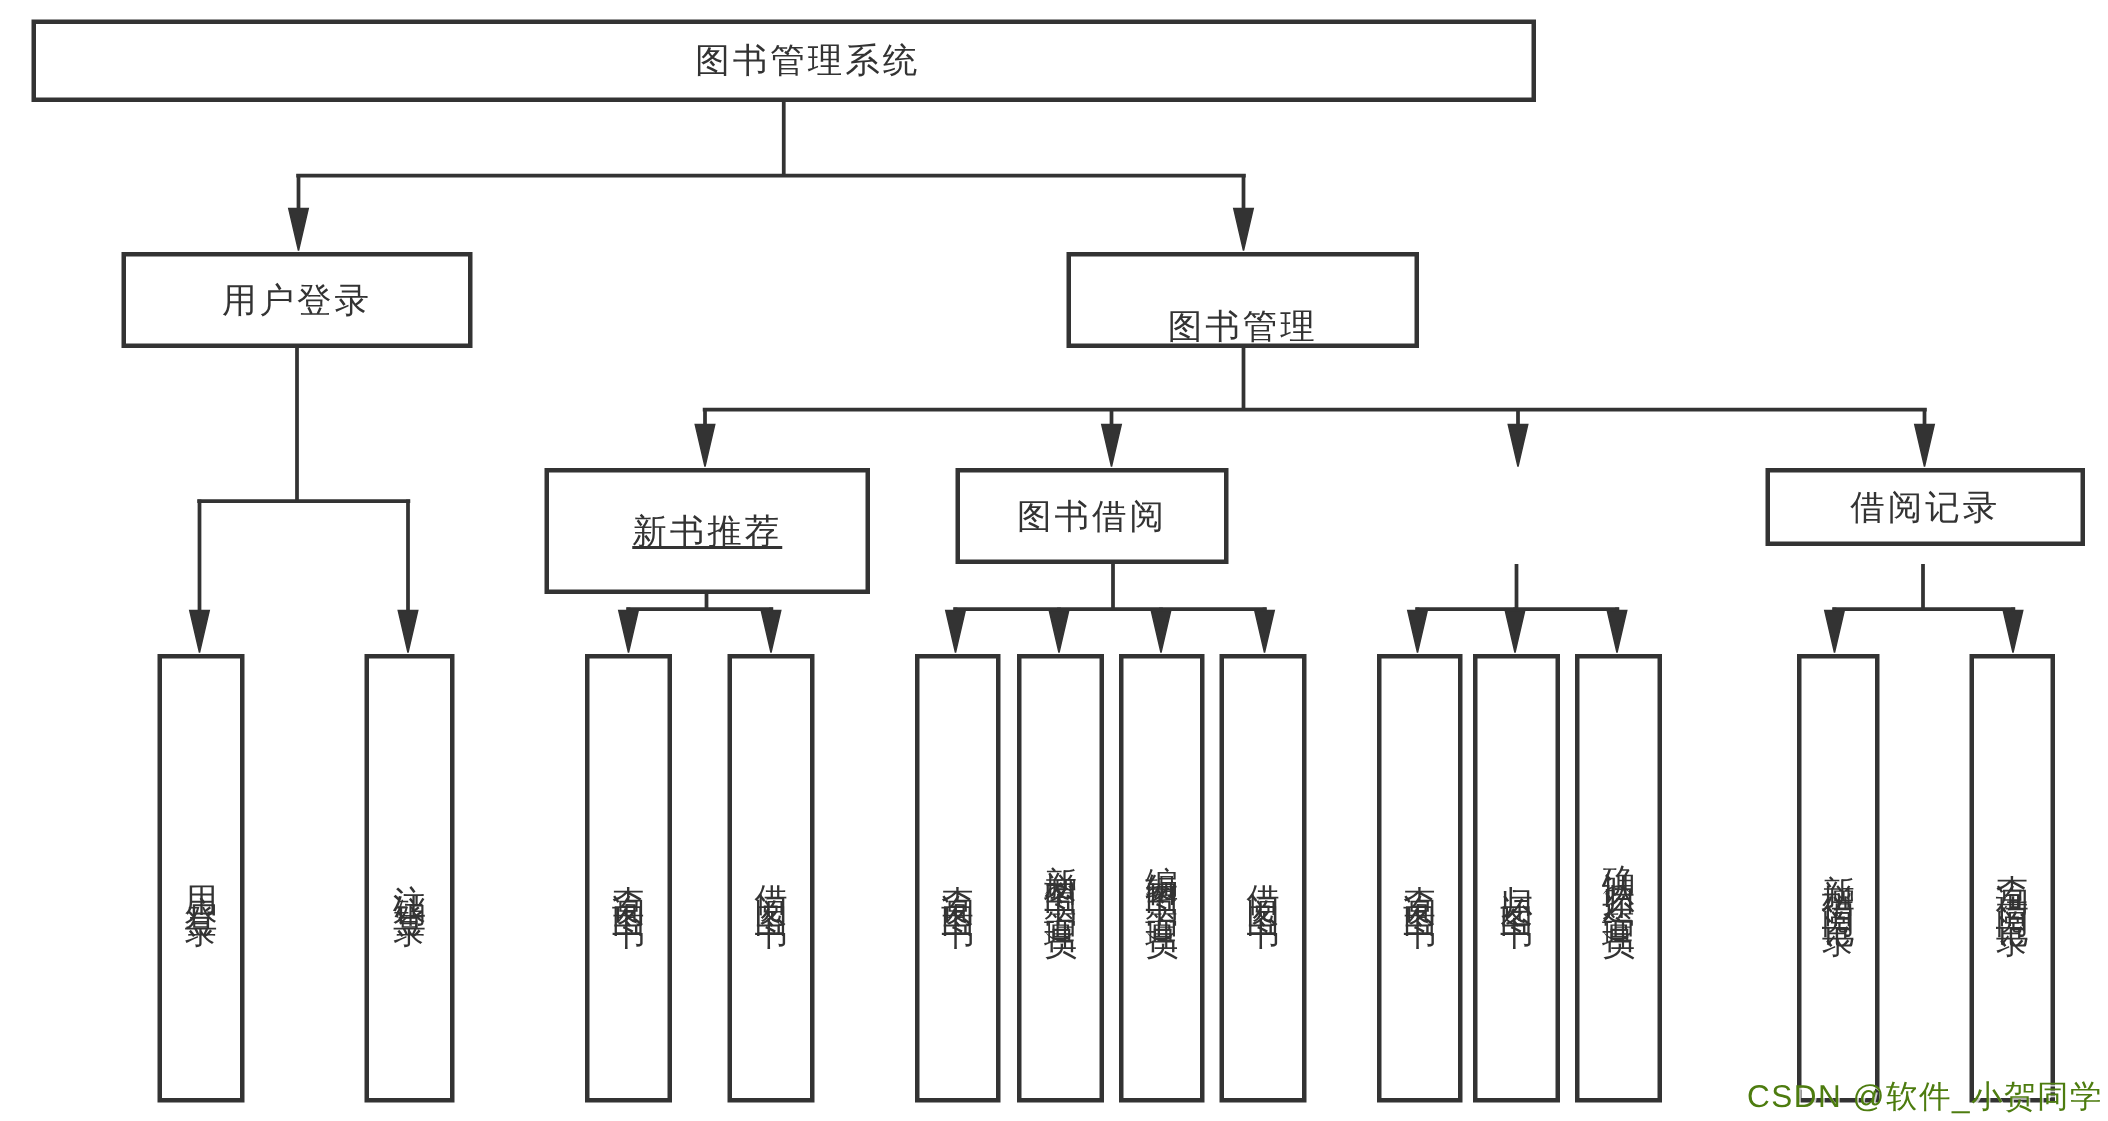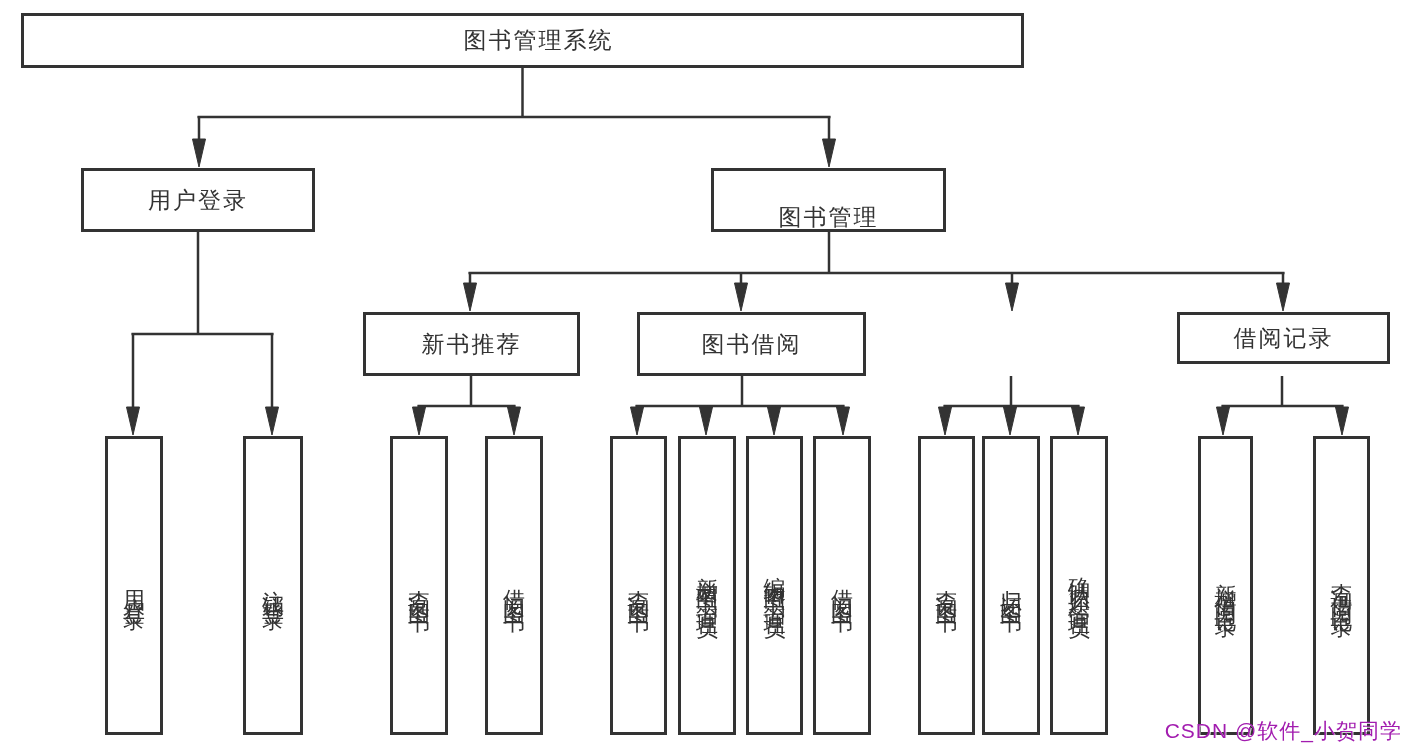--- a/index.html
+++ b/index.html
@@ -43,21 +43,21 @@
     line-height: 1;
     letter-spacing: 7px;
     white-space: nowrap;
   }
   .watermark {
     position: absolute;
     right: 3px;
     bottom: 2px;
     font-size: 21px;
     letter-spacing: 1px;
-    color: #a21caf;
+    color: #4d7c0f;
     text-shadow: 1px 1px 0 rgba(255,255,255,0.75);
     z-index: 2;
     white-space: nowrap;
   }
 </style>
 </head>
 <body>
 
 <div class="canvas">
 
@@ -141,24 +141,24 @@
     <span class="hlabel">图书管理系统</span>
   </div>
 
   <div class="node" style="left:81px; top:168px; width:234px; height:64px;">
     <span class="hlabel">用户登录</span>
   </div>
   <div class="node" style="left:711px; top:168px; width:235px; height:64px;align-items:flex-end;">
     <span class="hlabel">图书管理</span>
   </div>
 
-  <div class="node" style="left:363px; top:312px; width:217px; height:64px;">
+  <div class="node" style="left:363px; top:312px; width:217px; height:84px;text-decoration:underline;">
     <span class="hlabel">新书推荐</span>
   </div>
-  <div class="node" style="left:637px; top:312px; width:229px; height:64px;">
+  <div class="node" style="left:637px; top:312px; width:182px; height:64px;">
     <span class="hlabel">图书借阅</span>
   </div>
   <div class="node" style="left:1177px; top:312px; width:213px; height:52px;">
     <span class="hlabel">借阅记录</span>
   </div>
 
   <div class="node" style="left:105px; top:436px; width:58px; height:299px;">
     <span class="vlabel">用户登录</span>
   </div>
   <div class="node" style="left:243px; top:436px; width:60px; height:299px;">

